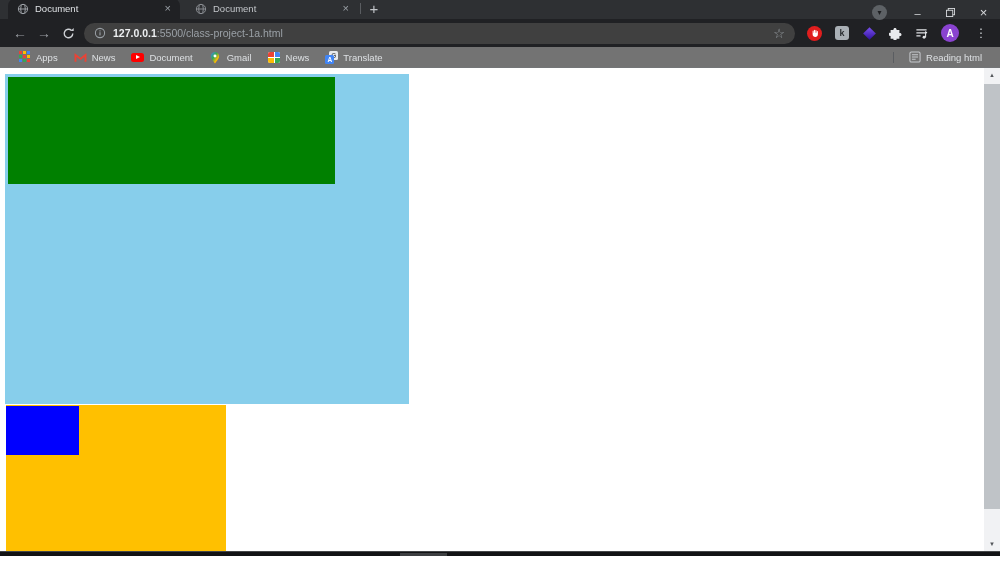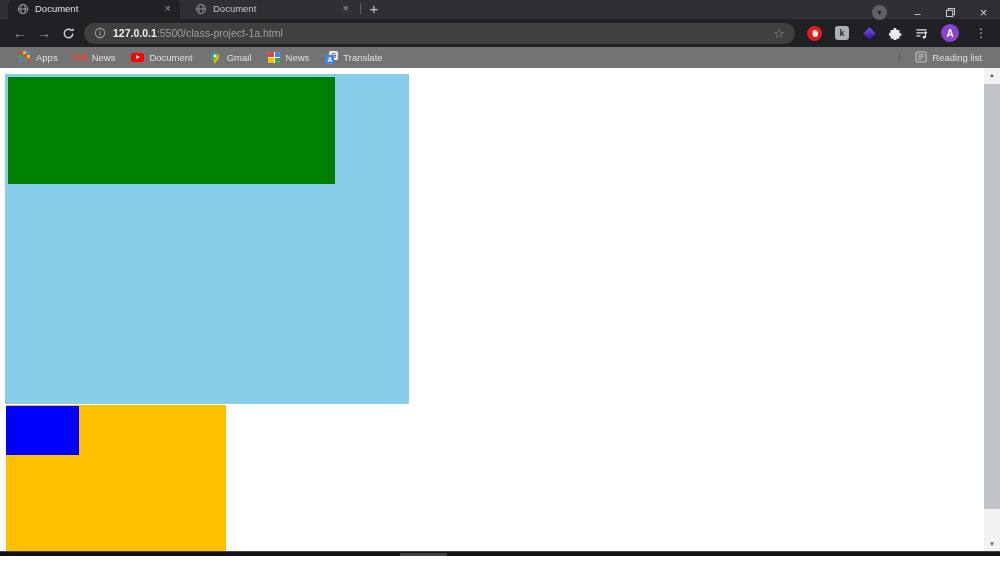--- a/index.html
+++ b/index.html
@@ -230,21 +230,21 @@
     </div>
     <div class="bm-spacer"></div>
     <div class="bm-divider"></div>
     <div class="bm-item">
       <span class="bm-icon">
         <svg viewBox="0 0 13 13" width="12" height="12" fill="none" stroke="#c6c9cd" stroke-width="1.1">
           <rect x="1" y="1" width="11" height="11" rx="1.5"></rect>
           <path d="M3.2 4h6.6M3.2 6.5h6.6M3.2 9h4"></path>
         </svg>
       </span>
-      <span>Reading list</span>
+      <span>Reading html</span>
     </div>
   </div>
 
   <div class="content">
     <div class="rect rect-skyblue" style="background-color: rgb(135, 206, 235);"></div>
     <div class="rect rect-green" style="background-color: rgb(0, 128, 0);"></div>
     <div class="rect rect-orange" style="background-color: rgb(255, 192, 0);"></div>
     <div class="rect rect-blue" style="background-color: rgb(0, 0, 255);"></div>
 
     <div class="scrollbar">

